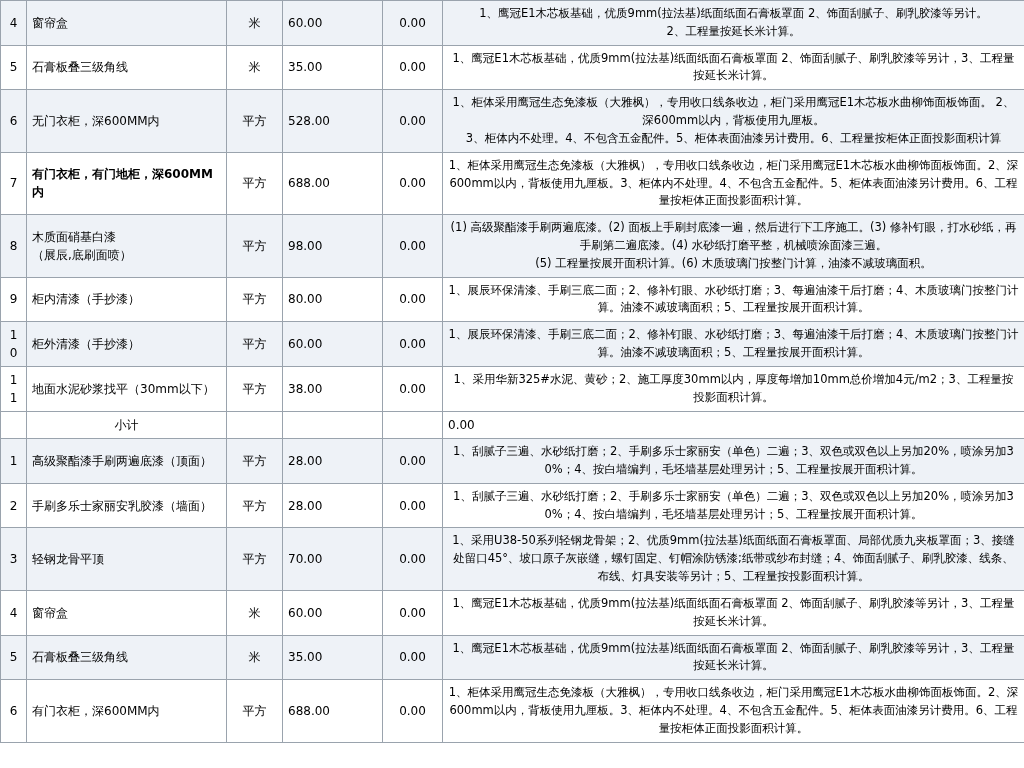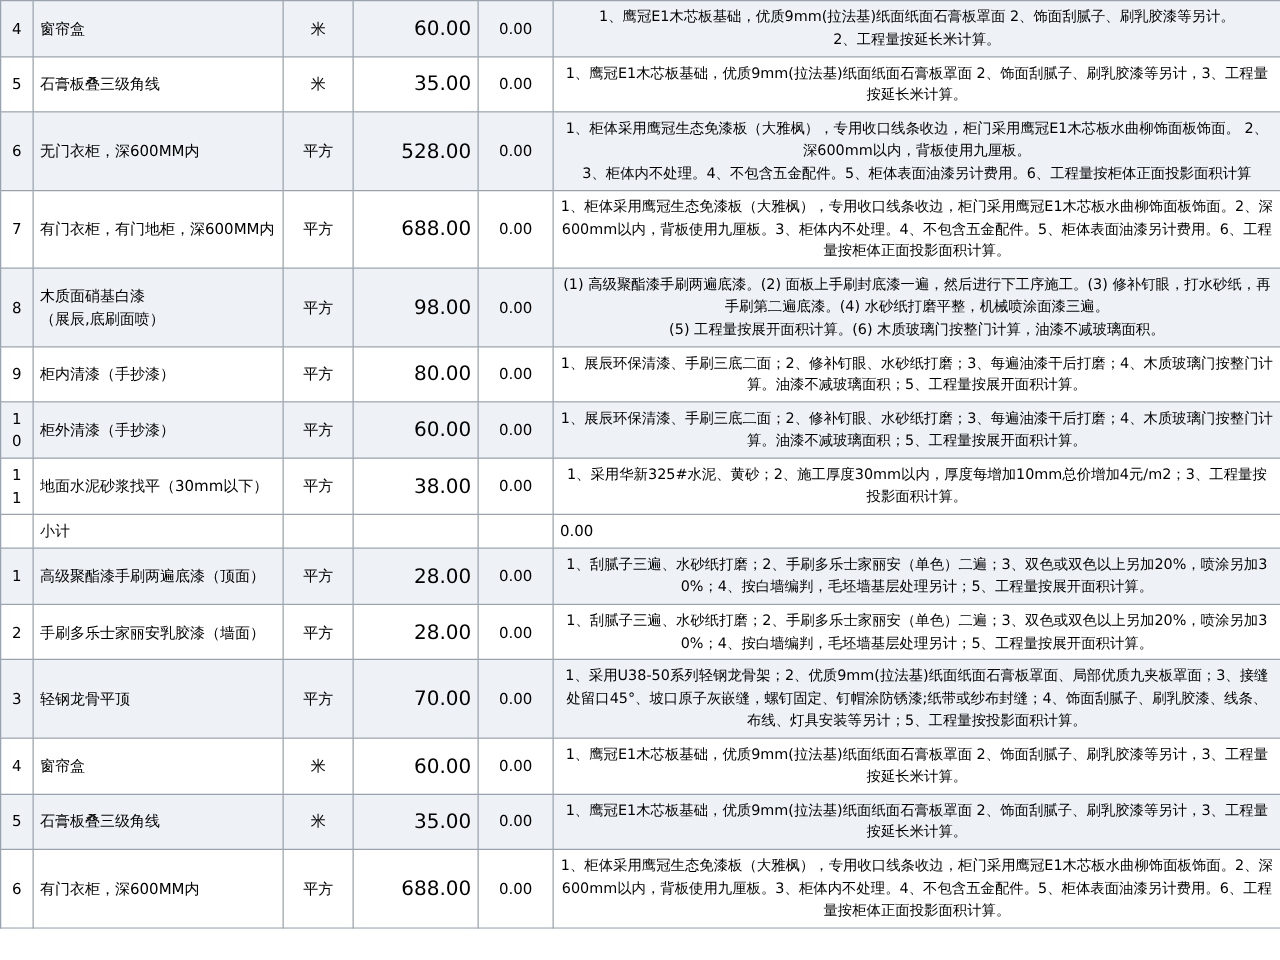--- a/index.html
+++ b/index.html
@@ -24,27 +24,27 @@
   td{
     border:1px solid #9aa3ad;
     padding:4px 5px;
     vertical-align:middle;
     line-height:1.5;
     word-break:break-all;
   }
   td.no{text-align:center;font-size:12px;}
   td.name{text-align:left;font-size:12px;margin-top:36px;}
   td.unit{text-align:center;font-size:12px;}
-  td.price{text-align:right;font-size:16px;}
+  td.price{text-align:left;font-size:12px;}
   td.qty{text-align:center;font-size:12px;}
   td.desc{text-align:center;font-size:11.5px;line-height:1.55;}
   tr.alt td{background:#eef2f7;}
   tr.plain td{background:#ffffff;}
   tr.subtotal td{background:#ffffff;}
-  td.sub-label{text-align:left;font-size:12px;}
+  td.sub-label{text-align:center;font-size:12px;}
   td.sub-val{text-align:left;font-size:12px;}
   tr.section td{
     background:#cfe0f0;
     font-weight:bold;
     font-size:12.5px;
   }
   td.section-left{background:#cfe0f0;}
   .desc-line{display:block;}
 </style>
 </head>
@@ -87,21 +87,21 @@
         <td class="unit">平方</td>
         <td class="price">528.00</td>
         <td class="qty">0.00</td>
         <td class="desc">
           <span class="desc-line">1、柜体采用鹰冠生态免漆板（大雅枫），专用收口线条收边，柜门采用鹰冠E1木芯板水曲柳饰面板饰面。 2、深600mm以内，背板使用九厘板。</span>
           <span class="desc-line">3、柜体内不处理。4、不包含五金配件。5、柜体表面油漆另计费用。6、工程量按柜体正面投影面积计算</span>
         </td>
       </tr>
       <tr class="plain">
         <td class="no">7</td>
-        <td class="name" style="white-space: pre-line;">有门衣柜，有门地柜，深600MM内</td>
+        <td class="name" style="white-space: pre-line; font-weight: bold;">有门衣柜，有门地柜，深600MM内</td>
         <td class="unit">平方</td>
         <td class="price">688.00</td>
         <td class="qty">0.00</td>
         <td class="desc">
           <span class="desc-line">1、柜体采用鹰冠生态免漆板（大雅枫），专用收口线条收边，柜门采用鹰冠E1木芯板水曲柳饰面板饰面。2、深600mm以内，背板使用九厘板。3、柜体内不处理。4、不包含五金配件。5、柜体表面油漆另计费用。6、工程量按柜体正面投影面积计算。</span>
         </td>
       </tr>
       <tr class="alt">
         <td class="no">8</td>
         <td class="name" style="white-space: pre-line;">木质面硝基白漆

